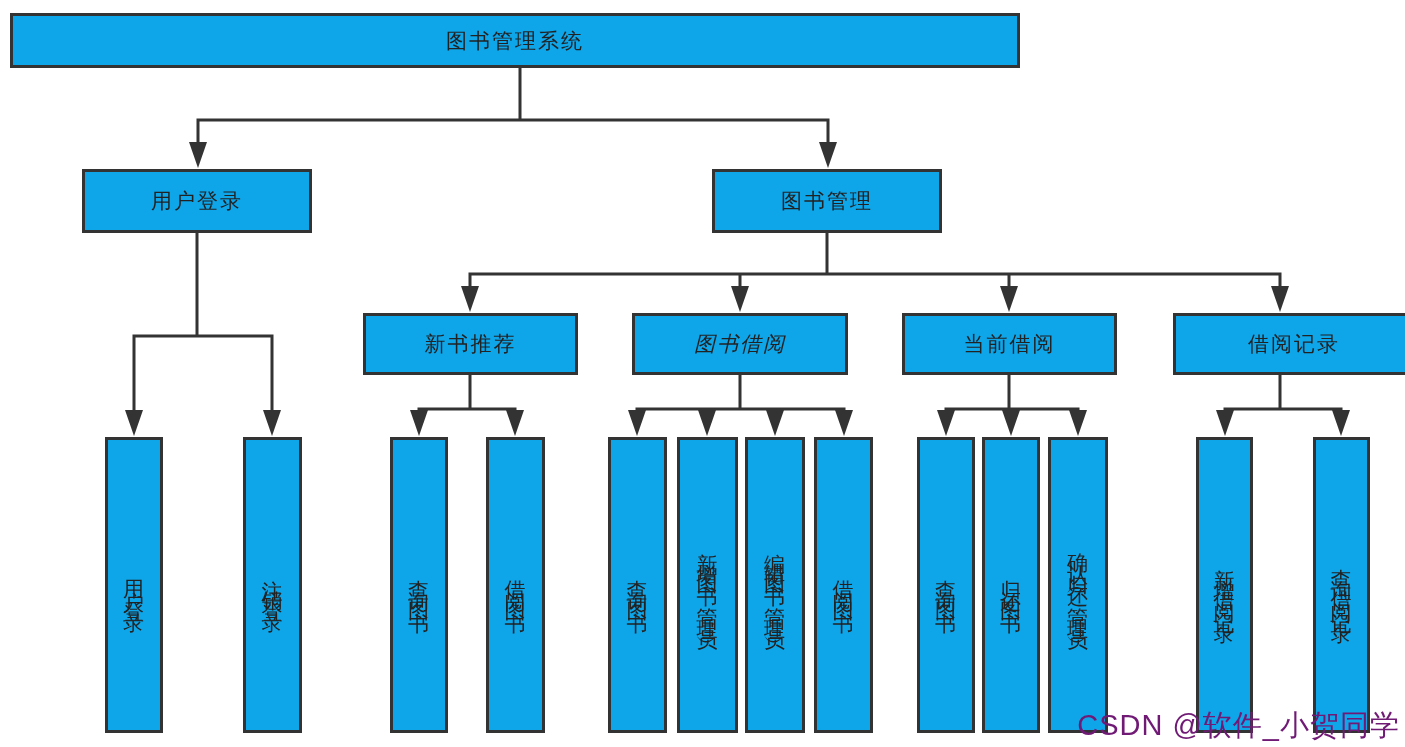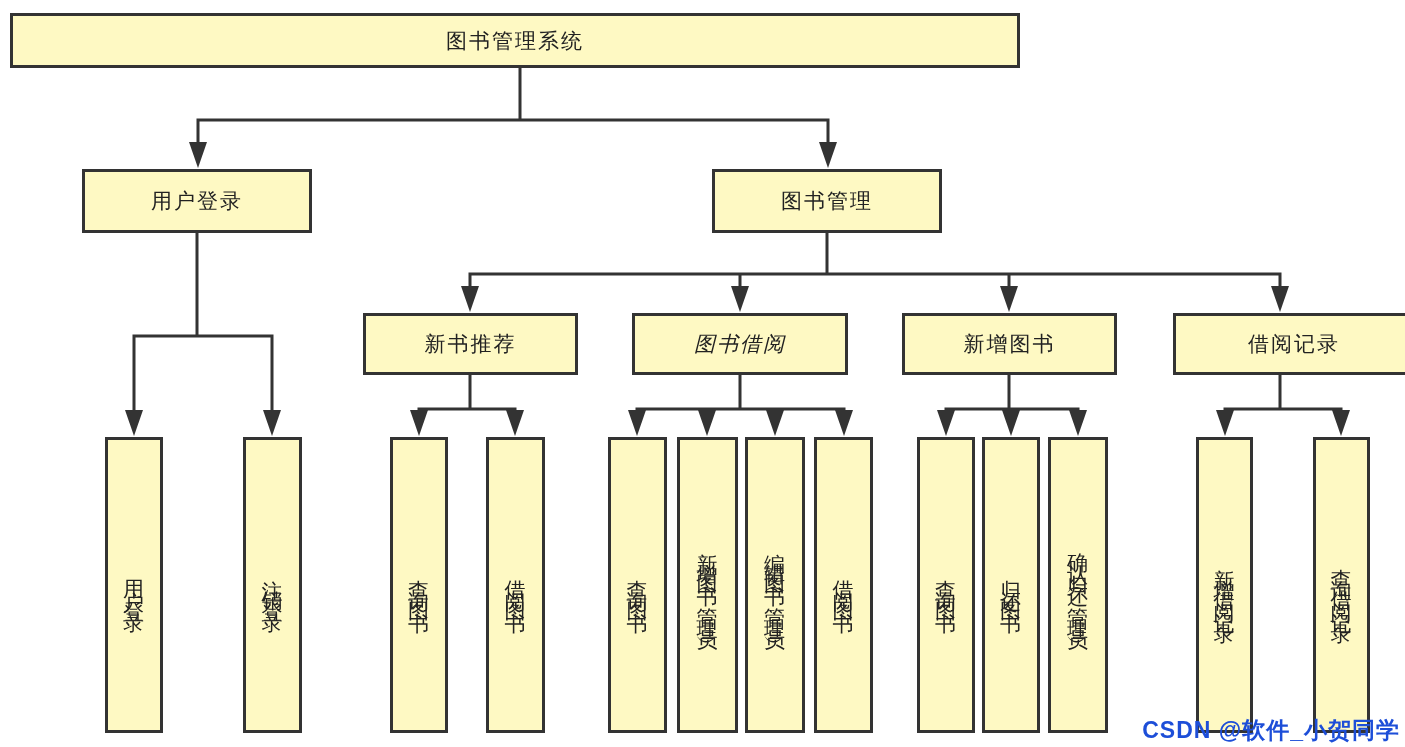--- a/index.html
+++ b/index.html
@@ -22,45 +22,44 @@
     fill: none;
     stroke: #333333;
     stroke-width: 3;
     stroke-linecap: square;
   }
   svg.wires polygon { fill: #333333; stroke: none; }
   .node {
     position: absolute;
     box-sizing: border-box;
     border: 3px solid #333333;
-    background: #fef9c3;
+    background: #0ea5e9;
     display: flex;
     align-items: center;
     justify-content: center;
     z-index: 2;
   }
   .h-node { font-size: 21px; letter-spacing: 2px; white-space: nowrap; }
   .leaf span {
     writing-mode: vertical-rl;
     text-orientation: mixed;
     font-size: 21px;
     letter-spacing: 11px;
     line-height: 1;
     white-space: nowrap;
   }
   .watermark {
     position: absolute;
     right: 5px;
     bottom: 1px;
     z-index: 3;
-    font-size: 23px;
+    font-size: 29px;
     letter-spacing: 1px;
-    color: #1d4ed8;
+    color: #701a75;
     white-space: nowrap;
-    font-weight: bold;
   }
 </style>
 </head>
 <body>
 
 <div class="stage">
 
   <svg class="wires" viewBox="0 0 1405 747" aria-hidden="true">
     <g>
       <path d="M520 68 V120 M198 120 H828 M198 120 V150 M828 120 V150"></path>
@@ -115,21 +114,21 @@
     <span>新书推荐</span>
   </div>
 
   <div class="node h-node" style="left:712px;top:169px;width:230px;height:64px;">
     <span>图书管理</span>
   </div>
   <div class="node h-node" style="left:632px;top:313px;width:216px;height:62px;font-style:italic;">
     <span>图书借阅</span>
   </div>
   <div class="node h-node" style="left:902px;top:313px;width:215px;height:62px;">
-    <span>新增图书</span>
+    <span>当前借阅</span>
   </div>
   <div class="node h-node" style="left:1173px;top:313px;width:242px;height:62px;">
     <span>借阅记录</span>
   </div>
 
   <div class="node leaf" style="left:105px;top:437px;width:58px;height:296px;">
     <span>用户登录</span>
   </div>
   <div class="node leaf" style="left:243px;top:437px;width:59px;height:296px;">
     <span>注销登录</span>

